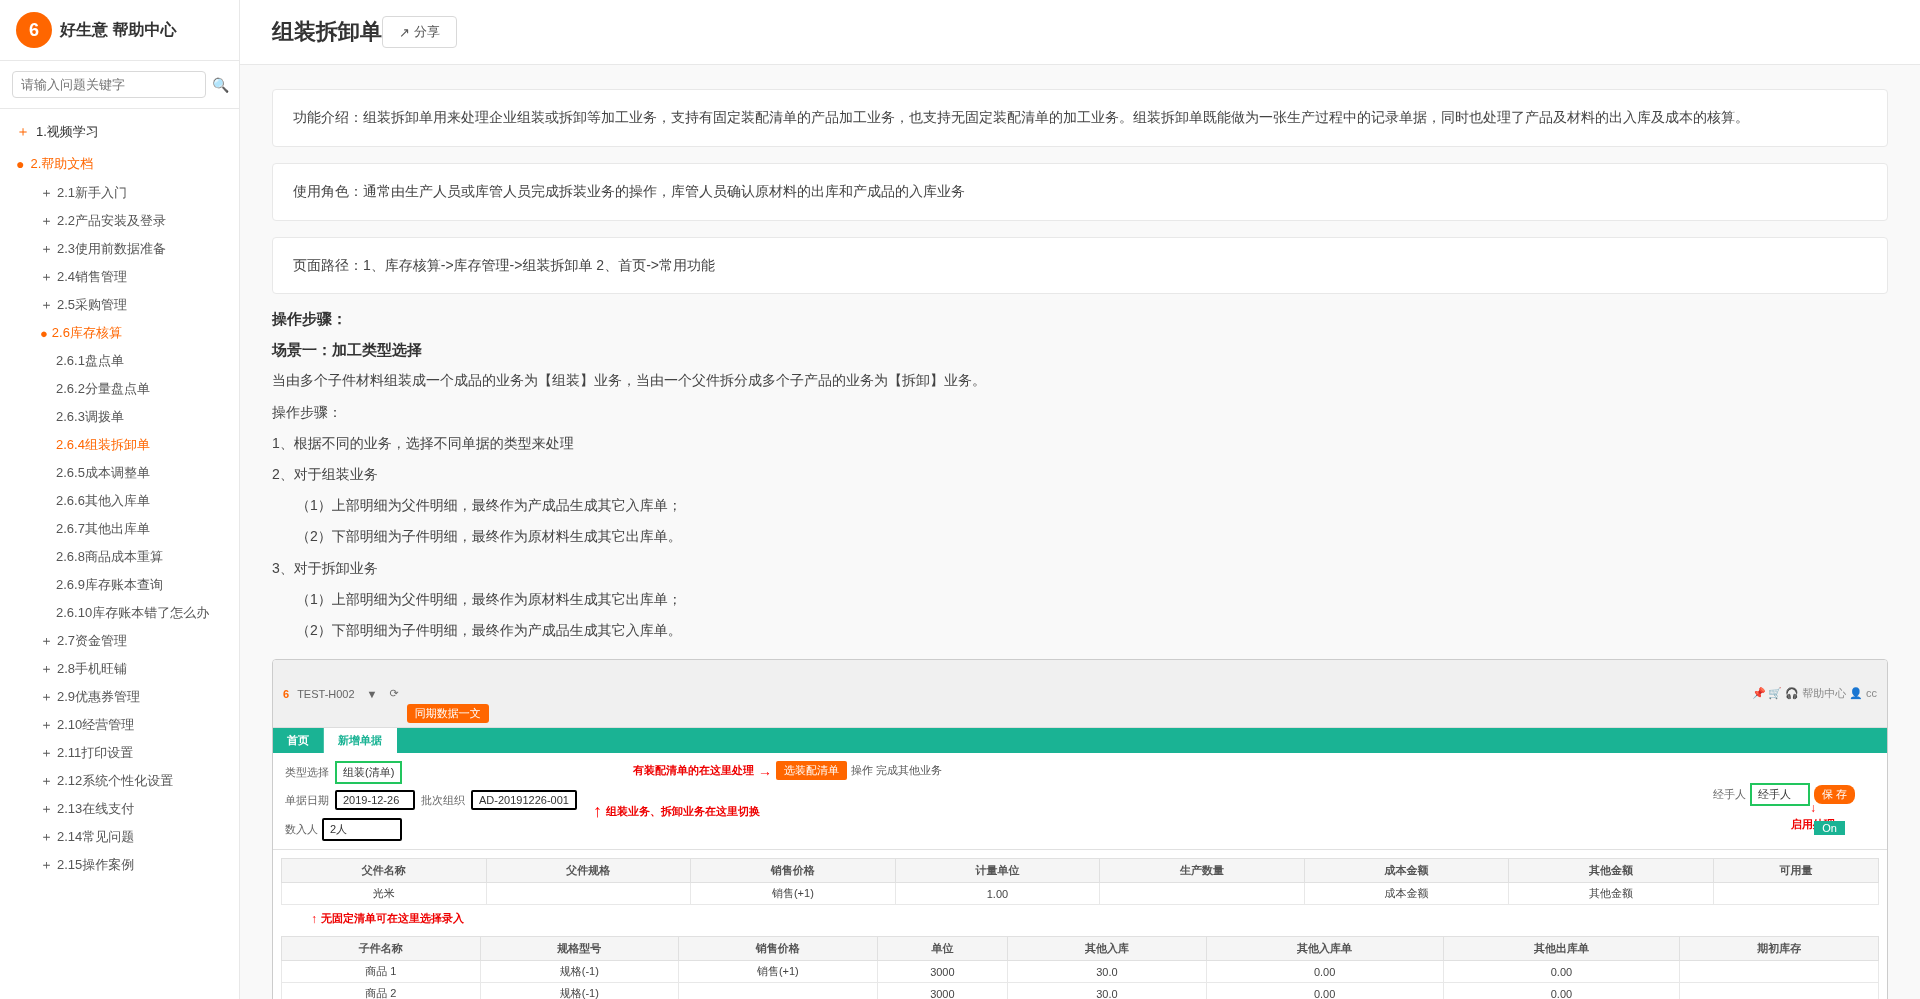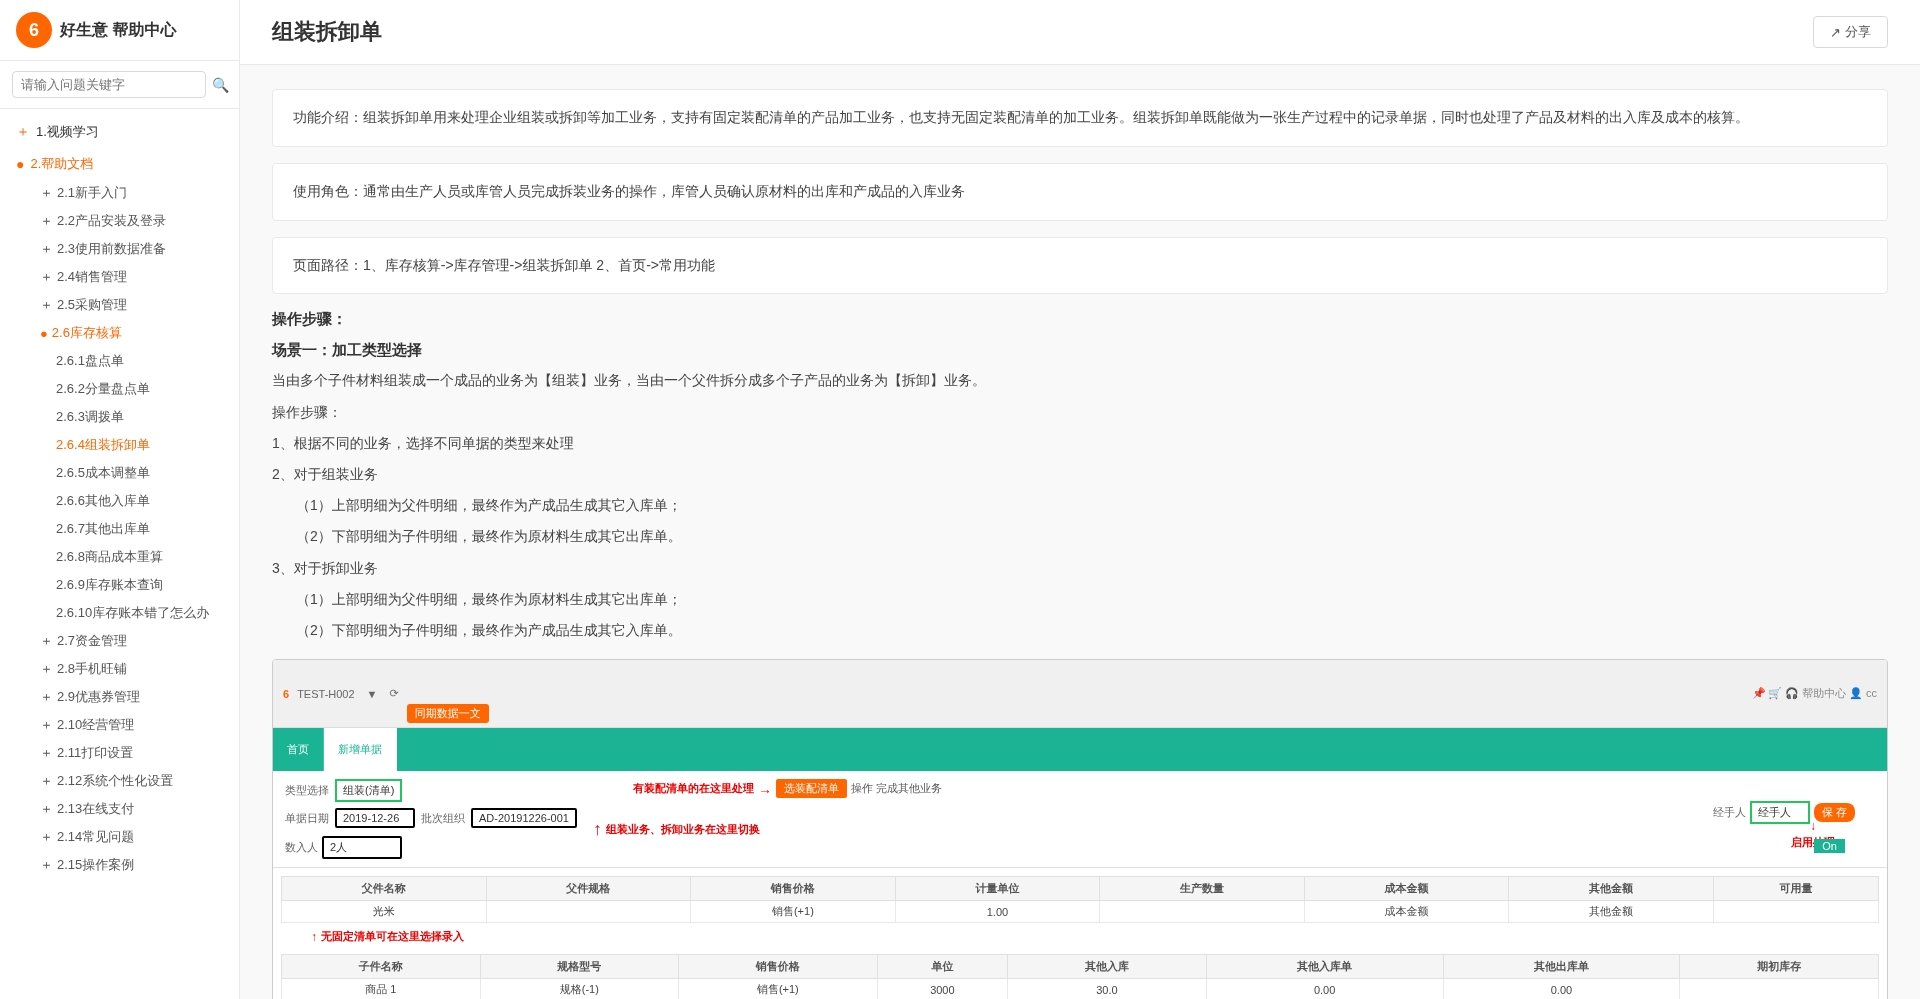--- a/index.html
+++ b/index.html
@@ -97,21 +97,20 @@
     #main {
       flex: 1;
       display: flex;
       flex-direction: column;
       overflow: hidden;
       background: #fff;
     }
     #main-header {
       display: flex;
       align-items: center;
-      justify-content: space-between;
       padding: 16px 32px;
       border-bottom: 1px solid #e8e8e8;
     }
     #page-title {
       font-size: 22px;
       font-weight: 600;
       color: #333;
     }
     #share-btn {
       display: flex;
@@ -190,25 +189,26 @@
       border-radius: 3px;
       padding: 2px 8px;
       font-size: 11px;
       margin-top: 40px;
     }
     .ss-teal-tabs {
       display: flex;
       background: #1ab394;
     }
     .ss-tab {
-      padding: 14px 14px;
+      padding: 5px 14px;
       color: #fff;
       font-size: 11px;
       border-right: 1px solid rgba(255,255,255,0.2);
       cursor: pointer;
+      font-weight: bold;
     }
     .ss-tab.active { background: #fff; color: #1ab394; }
     .ss-input-box {
       border: 2px solid #000000;
       border-radius: 2px;
       padding: 2px 6px;
       font-size: 11px;
       min-width: 80px;
       display: inline-block;
       background: #fff;

